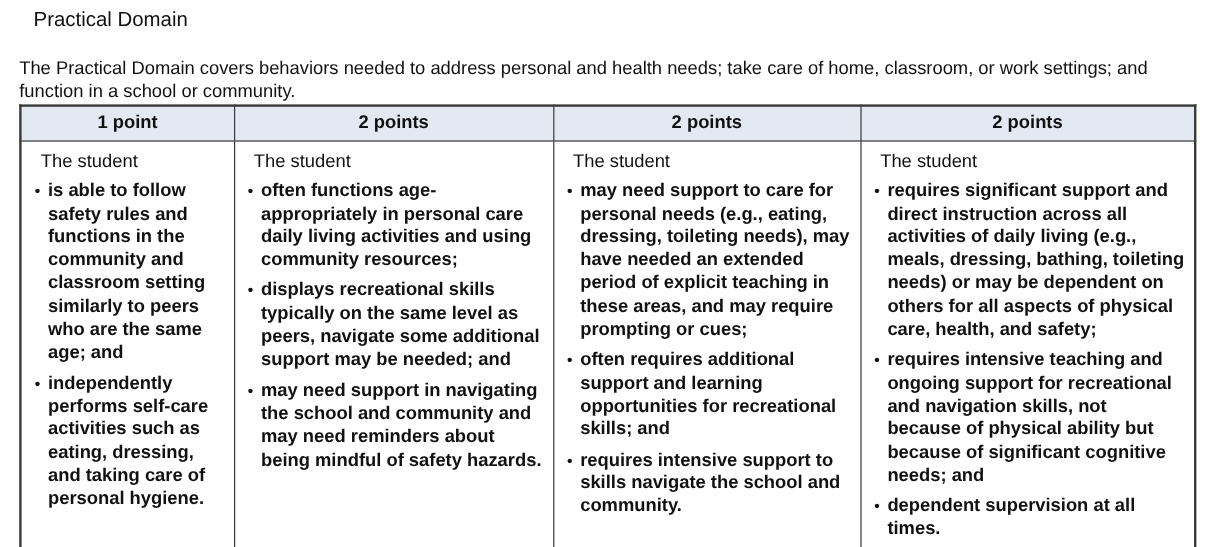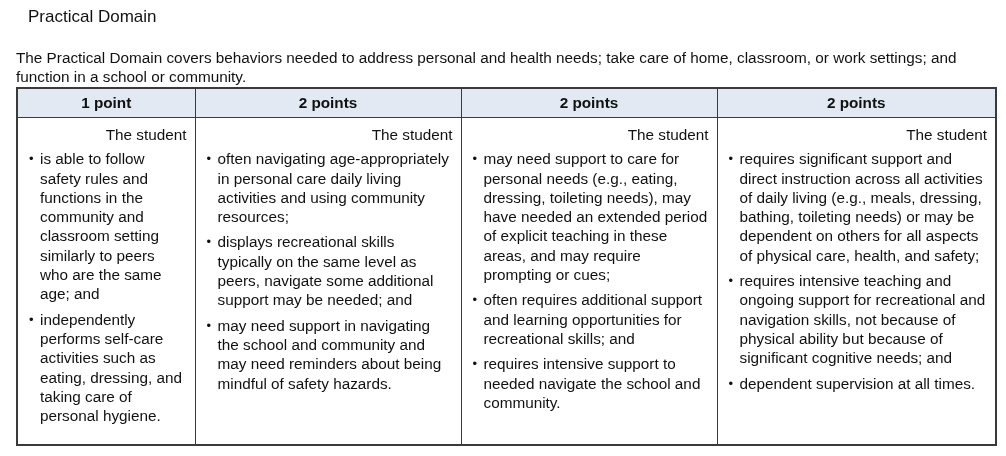--- a/index.html
+++ b/index.html
@@ -30,22 +30,22 @@
       height: 28px; padding: 0;
       border: 1.5px solid #3a3a3a;
       text-align: center; vertical-align: middle;
     }
     table.rubric td {
       border: 1.5px solid #3a3a3a;
       vertical-align: top;
       padding: 7px 8px 0 10px;
       font-size: 15.3px; line-height: 19.3px;
     }
-    .lead { margin: 0 0 5px 17px; text-align: right; }
-    ul.bullets { list-style: none; margin: 0; padding: 0; }
+    .lead { margin: 0 0 5px 6px; }
+    ul.bullets { list-style: none; margin: 0; padding: 0; font-weight: bold; }
     ul.bullets li {
       position: relative; padding-left: 12px; margin-bottom: 6px;
     }
     ul.bullets li::before {
       content: "\2022"; position: absolute; left: 1px; top: 0;
       font-size: 13px;
     }
   </style>
 </head>
 <body>
@@ -73,31 +73,31 @@
       <td>
         <p class="lead">The student</p>
         <ul class="bullets">
           <li>is able to follow safety rules and functions in the community and classroom setting similarly to peers who are the same age; and</li>
           <li>independently performs self-care activities such as eating, dressing, and taking care of personal hygiene.</li>
         </ul>
       </td>
       <td>
         <p class="lead">The student</p>
         <ul class="bullets">
-          <li>often navigating age-appropriately in personal care daily living activities and using community resources;</li>
+          <li>often functions age-appropriately in personal care daily living activities and using community resources;</li>
           <li>displays recreational skills typically on the same level as peers, navigate some additional support may be needed; and</li>
           <li>may need support in navigating the school and community and may need reminders about being mindful of safety hazards.</li>
         </ul>
       </td>
       <td>
         <p class="lead">The student</p>
         <ul class="bullets">
           <li>may need support to care for personal needs (e.g., eating, dressing, toileting needs), may have needed an extended period of explicit teaching in these areas, and may require prompting or cues;</li>
           <li>often requires additional support and learning opportunities for recreational skills; and</li>
-          <li>requires intensive support to needed navigate the school and community.</li>
+          <li>requires intensive support to skills navigate the school and community.</li>
         </ul>
       </td>
       <td>
         <p class="lead">The student</p>
         <ul class="bullets">
           <li>requires significant support and direct instruction across all activities of daily living (e.g., meals, dressing, bathing, toileting needs) or may be dependent on others for all aspects of physical care, health, and safety;</li>
           <li>requires intensive teaching and ongoing support for recreational and navigation skills, not because of physical ability but because of significant cognitive needs; and</li>
           <li>dependent supervision at all times.</li>
         </ul>
       </td>

